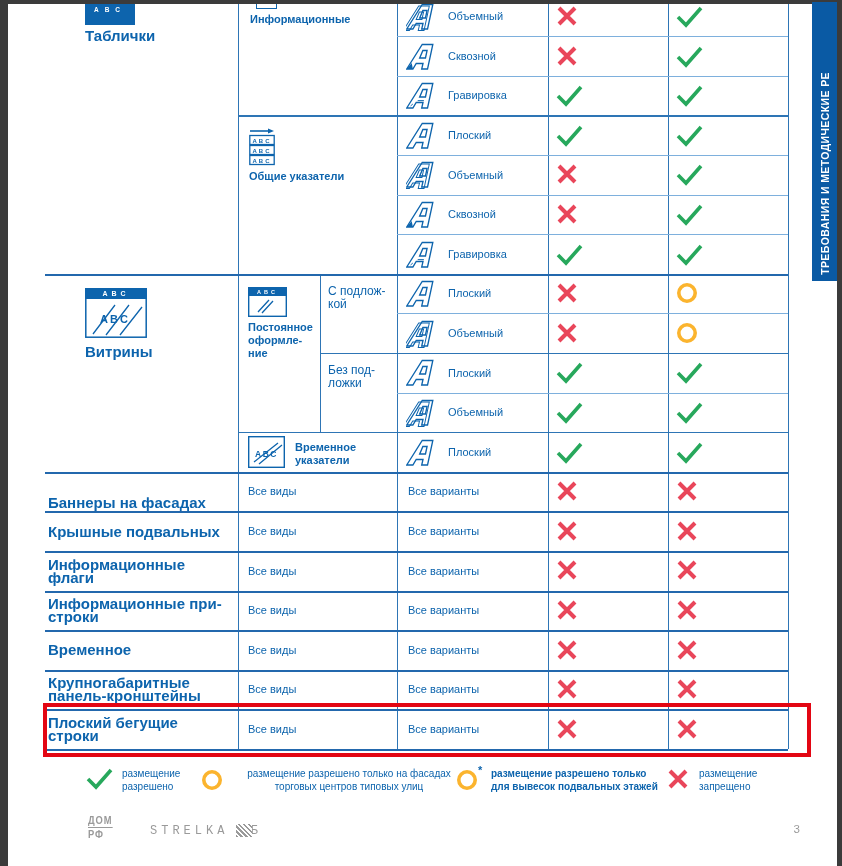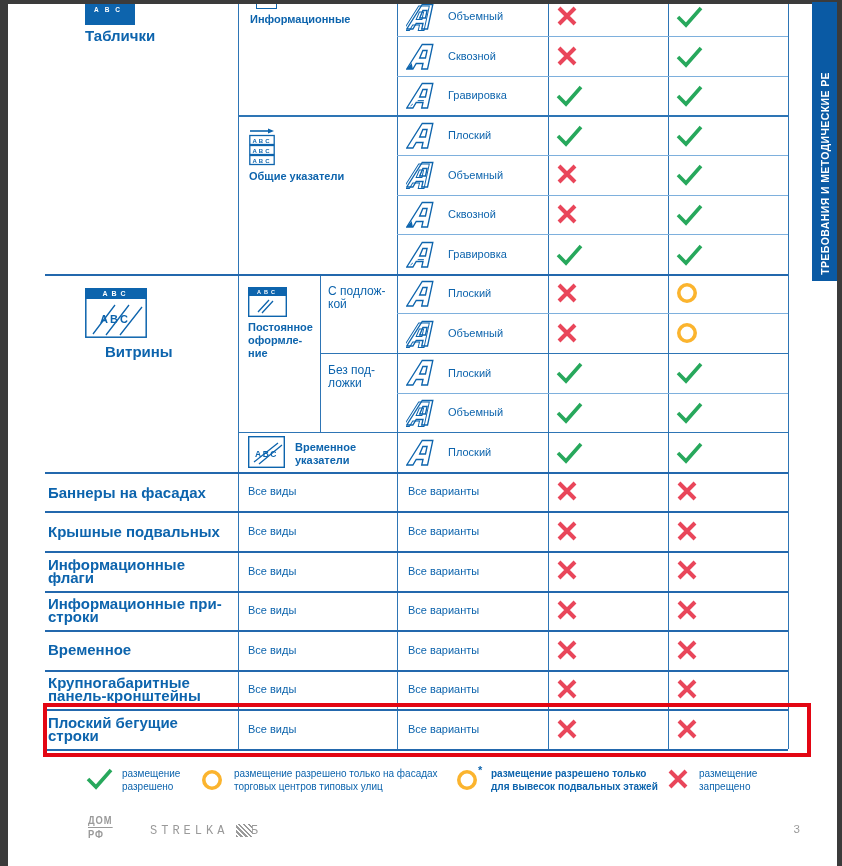--- a/index.html
+++ b/index.html
@@ -57,21 +57,21 @@
 
     <div class="abs" style="left:77px;top:284px;">
       <svg width="62" height="50" viewBox="0 0 62 50">
         <rect x="0.8" y="0.8" width="60.4" height="48.4" fill="#ffffff" stroke="#0d64ad" stroke-width="1.5"></rect>
         <rect x="0" y="0" width="62" height="11" fill="#0d64ad"></rect>
         <text x="31" y="8.3" font-size="7" font-weight="bold" letter-spacing="4" fill="#ffffff" text-anchor="middle">ABC</text>
         <text x="30" y="35" font-size="11" font-weight="bold" letter-spacing="2" fill="#0d64ad" text-anchor="middle">ABC</text>
         <path d="M8 46 L30 17 M21 47 L44 17 M35 47 L57 19" stroke="#0d64ad" stroke-width="1.3" fill="none"></path>
       </svg>
     </div>
-    <div class="abs cat-label" style="left:77px;top:341px;width:120px;margin-left:20px;">Витрины</div>
+    <div class="abs cat-label" style="left:77px;top:341px;width:120px;">Витрины</div>
 
     <div class="abs" style="left:240px;top:283px;">
       <svg width="39" height="30" viewBox="0 0 39 30">
         <rect x="0.7" y="0.7" width="37.6" height="28.6" fill="#ffffff" stroke="#0d64ad" stroke-width="1.4"></rect>
         <rect x="0" y="0" width="39" height="9" fill="#0d64ad"></rect>
         <text x="19.5" y="6.8" font-size="5.5" font-weight="bold" letter-spacing="3" fill="#ffffff" text-anchor="middle">ABC</text>
         <path d="M10 25 L21 13 M14 26 L25 14" stroke="#0d64ad" stroke-width="1.3" fill="none"></path>
       </svg>
     </div>
     <div class="abs sub-label" style="left:240px;top:317px;width:80px;">Постоянное
@@ -246,21 +246,21 @@
               <path d="M1 27 L7.2 27 L9.6 21.5 L16.4 21.5 L16 27 L21.8 27 L23.2 2.5 L12.6 2.5 Z M14.2 8.5 L18.4 8.5 L18 16 L12.2 16 Z" fill="none" stroke="#0d64ad" stroke-width="1.4"></path>
             </g>
           </svg></div>
         <div class="type-label cell-flex" style="position: absolute; left: 440px; top: 428.1px; width: 95px; height: 39.6px;">Плоский</div>
         <div style="position: absolute; left: 548px; top: 436.6px;"><svg width="27" height="24" viewBox="0 0 27 24">
             <path d="M2 12 L10 20 L25 3" fill="none" stroke="#27a85c" stroke-width="3.6"></path>
           </svg></div>
         <div style="position: absolute; left: 668px; top: 436.6px;"><svg width="27" height="24" viewBox="0 0 27 24">
             <path d="M2 12 L10 20 L25 3" fill="none" stroke="#27a85c" stroke-width="3.6"></path>
           </svg></div>
-        <div class="cat-label cell-flex" style="position: absolute; left: 40px; top: 466px; width: 186px; height: 44px;">Баннеры на фасадах</div>
+        <div class="cat-label cell-flex" style="position: absolute; left: 40px; top: 476px; width: 186px; height: 44px;">Баннеры на фасадах</div>
         <div class="type-label cell-flex" style="position: absolute; left: 240px; top: 467.7px; width: 140px; height: 39.6px;">Все виды</div>
         <div class="type-label cell-flex" style="position: absolute; left: 400px; top: 467.7px; width: 135px; height: 39.6px;">Все варианты</div>
         <div style="position: absolute; left: 548px; top: 476.2px;"><svg width="22" height="22" viewBox="0 0 22 22">
             <path d="M3 3 L19 19 M19 3 L3 19" stroke="#e9465a" stroke-width="4" fill="none"></path>
           </svg></div>
         <div style="position: absolute; left: 668px; top: 476.2px;"><svg width="22" height="22" viewBox="0 0 22 22">
             <path d="M3 3 L19 19 M19 3 L3 19" stroke="#e9465a" stroke-width="4" fill="none"></path>
           </svg></div>
         <div class="cat-label cell-flex" style="position: absolute; left: 40px; top: 507.3px; width: 186px; height: 39.6px;">Крышные подвальных</div>
         <div class="type-label cell-flex" style="position: absolute; left: 240px; top: 507.3px; width: 140px; height: 39.6px;">Все виды</div>
@@ -356,21 +356,21 @@
         </svg>
     </div>
     <div class="abs legend-text" style="left:114px;top:764px;width:90px;">размещение
 разрешено</div>
 
     <div class="abs" style="left:193px;top:765px;">
       <svg width="22" height="22" viewBox="0 0 22 22">
           <circle cx="11" cy="11" r="8.2" fill="none" stroke="#fbb42e" stroke-width="3.6"></circle>
         </svg>
     </div>
-    <div class="abs legend-text" style="left:226px;top:764px;width:230px;">размещение разрешено только на фасадах
+    <div class="abs legend-text" style="left:226px;top:764px;width:230px;text-align:center;">размещение разрешено только на фасадах
 торговых центров типовых улиц</div>
 
     <div class="abs" style="left:448px;top:765px;">
       <svg width="22" height="22" viewBox="0 0 22 22">
           <circle cx="11" cy="11" r="8.2" fill="none" stroke="#fbb42e" stroke-width="3.6"></circle>
         </svg>
     </div>
     <div class="abs blue" style="left:470px;top:760px;font-size:11px;font-weight:bold;">*</div>
     <div class="abs legend-text" style="left:483px;top:764px;width:200px;font-weight:bold;">размещение разрешено только
 для вывесок подвальных этажей</div>

